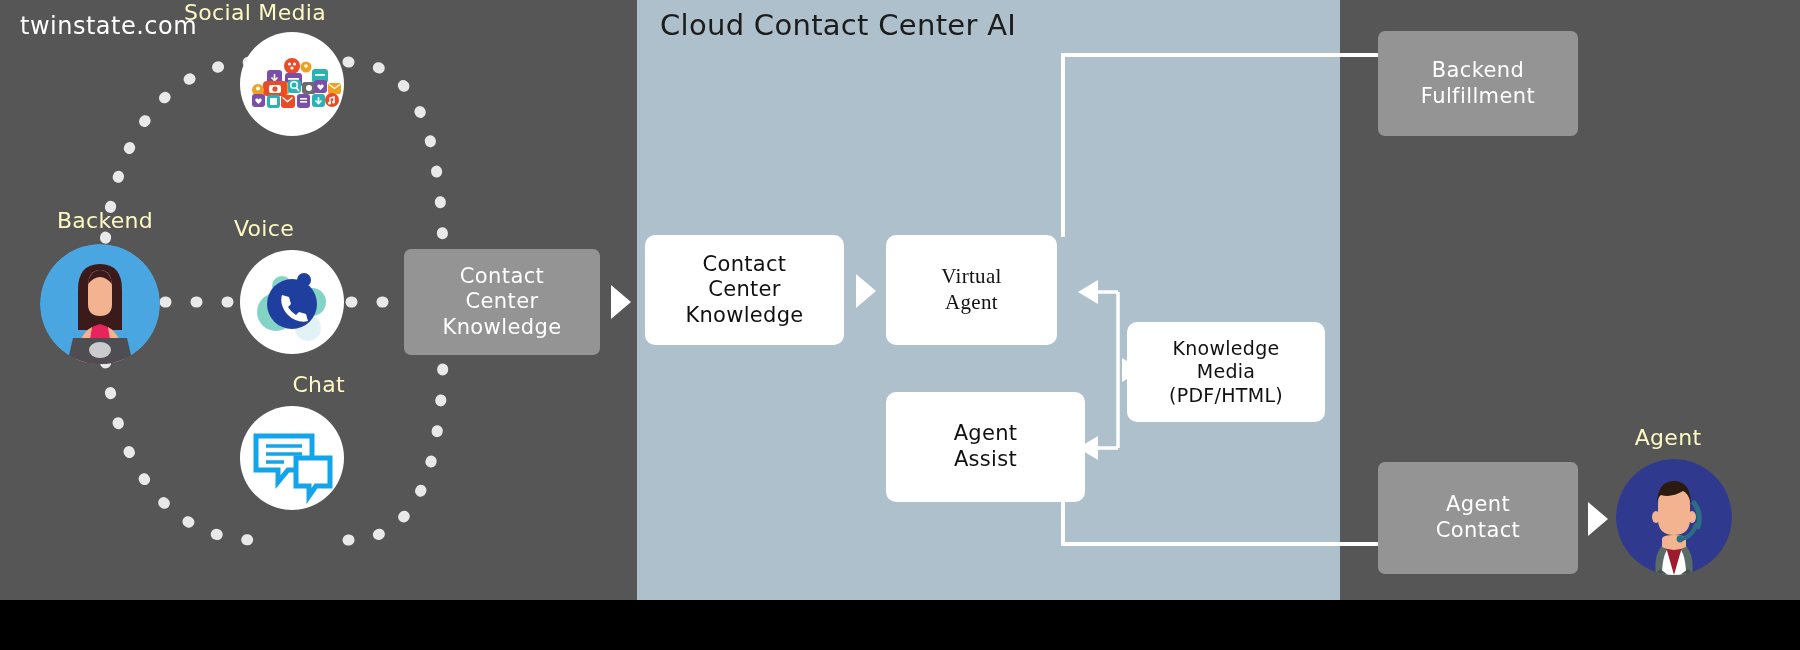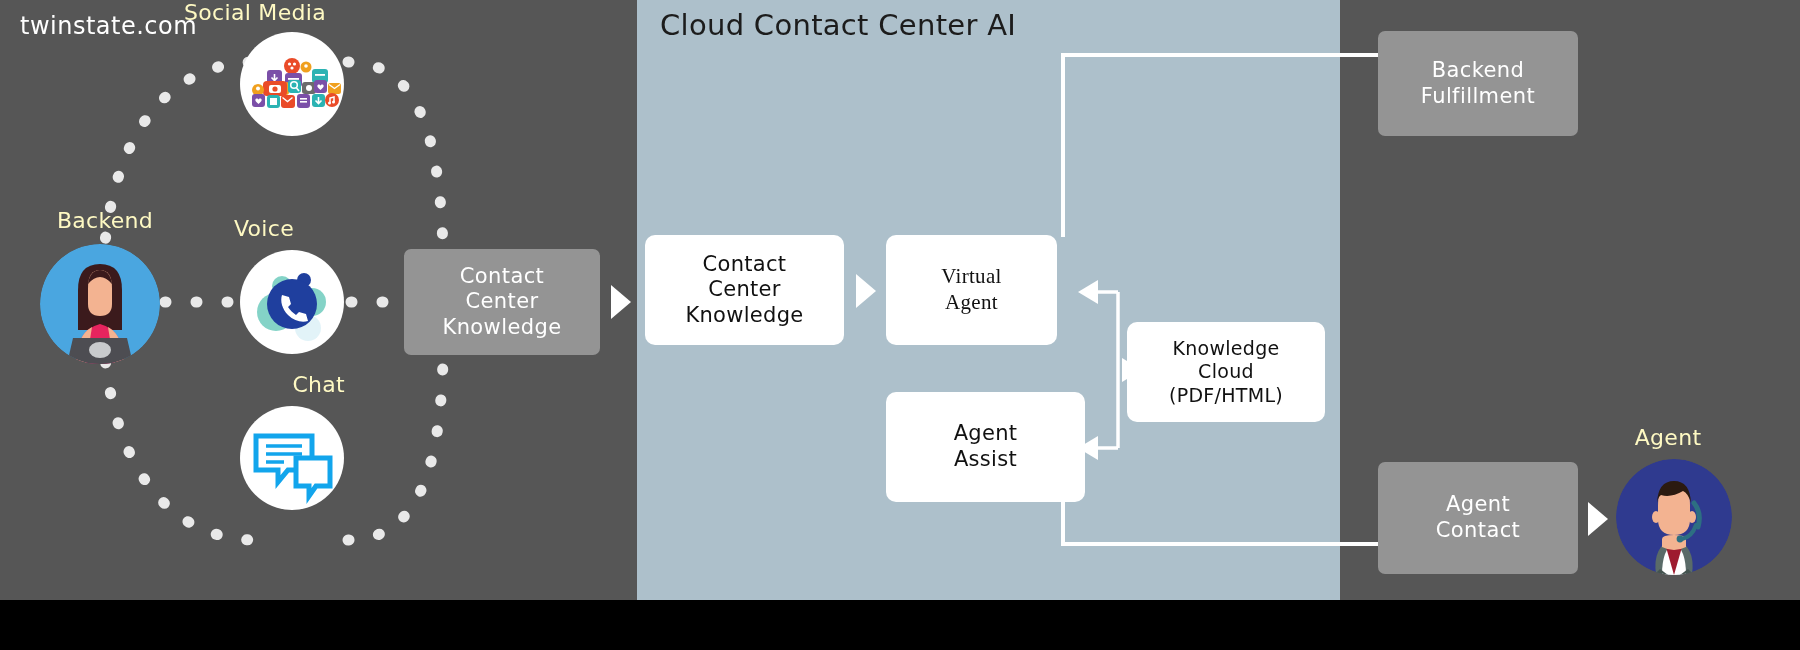--- a/index.html
+++ b/index.html
@@ -203,21 +203,21 @@
   <div class="wbox" style="left:886px;top:392px;width:199px;height:110px;">
     <div>
       <div>Agent</div>
       <div>Assist</div>
     </div>
   </div>
 
   <div class="wbox small" style="left:1127px;top:322px;width:198px;height:100px;text-align:center;">
     <div>
       <div>Knowledge</div>
-      <div>Cloud</div>
+      <div>Media</div>
       <div>(PDF/HTML)</div>
     </div>
   </div>
 
   <div>
     <svg style="position:absolute;left:1060px;top:270px;width:110px;height:200px;" viewBox="0 0 110 200">
 
       <path d="M 58 22 L 58 178" fill="none" stroke="#ffffff" stroke-width="3.5"></path>
 
       <path d="M 58 22 L 38 22" fill="none" stroke="#ffffff" stroke-width="3.5"></path>

